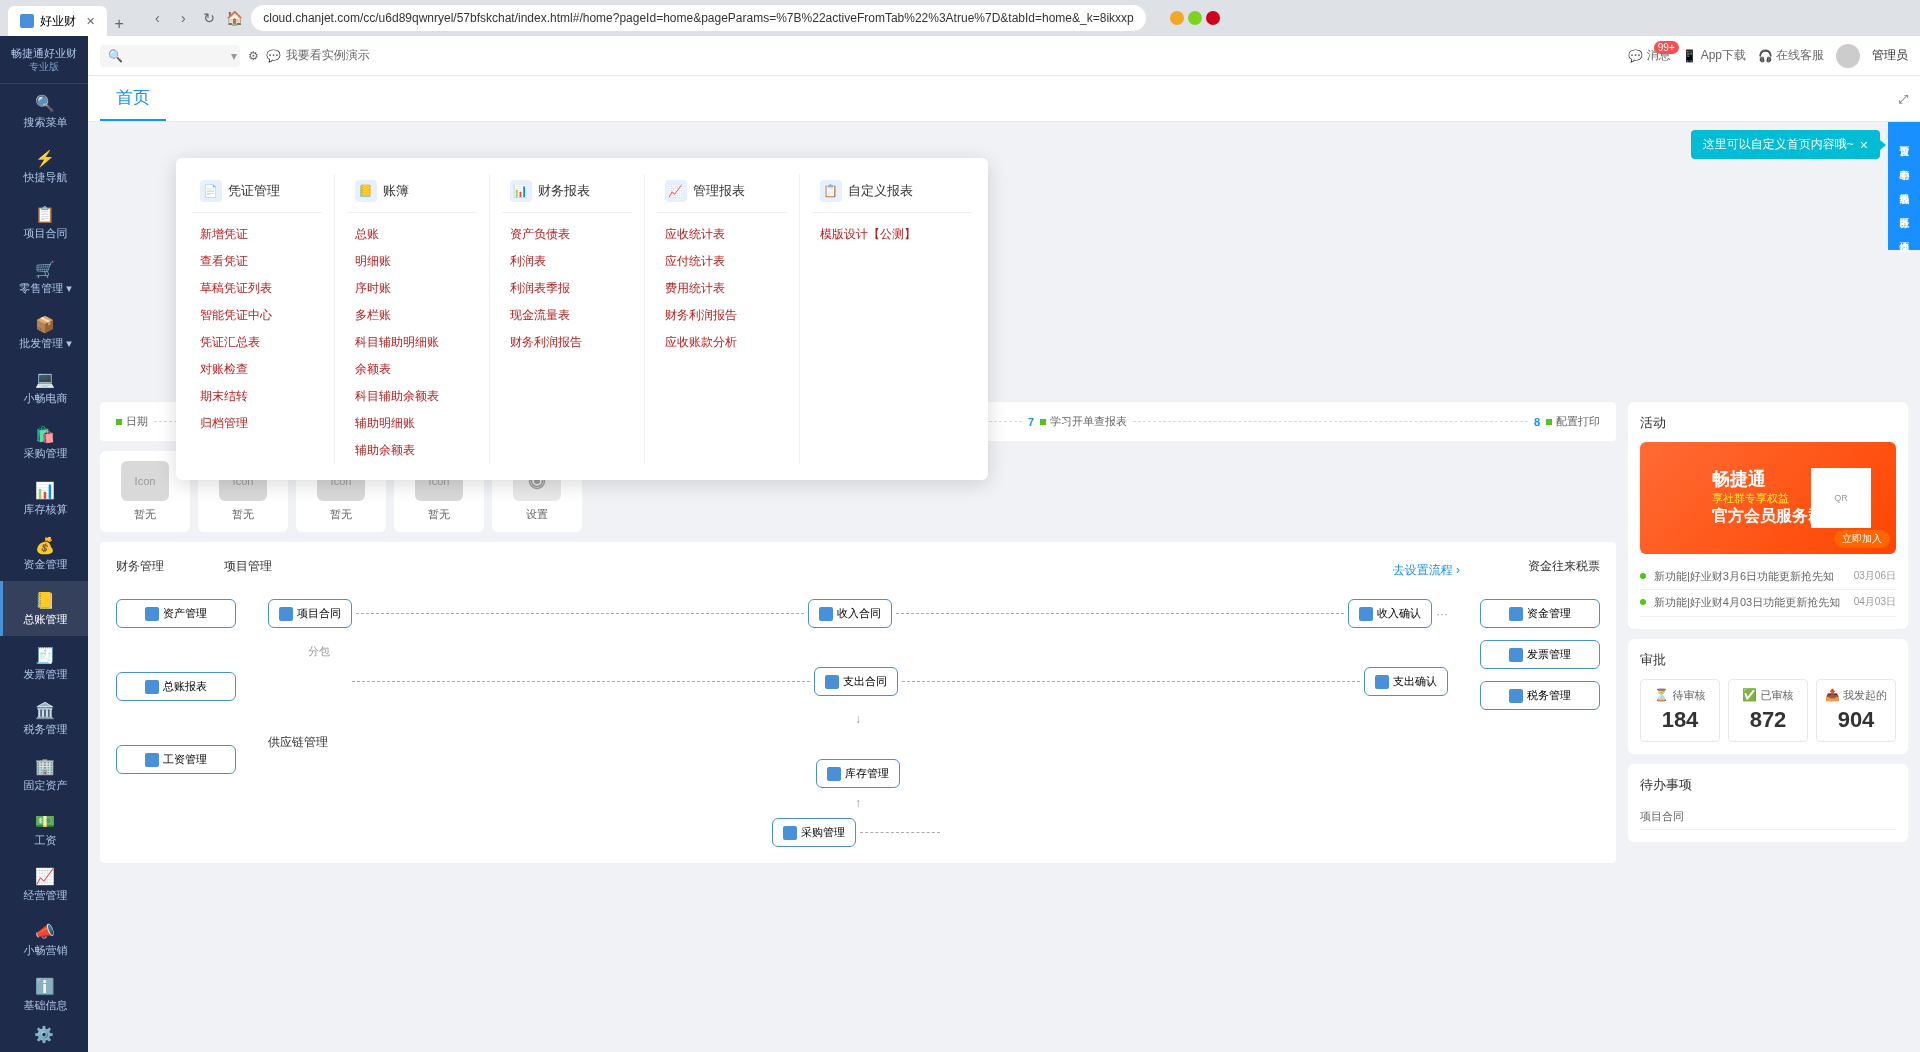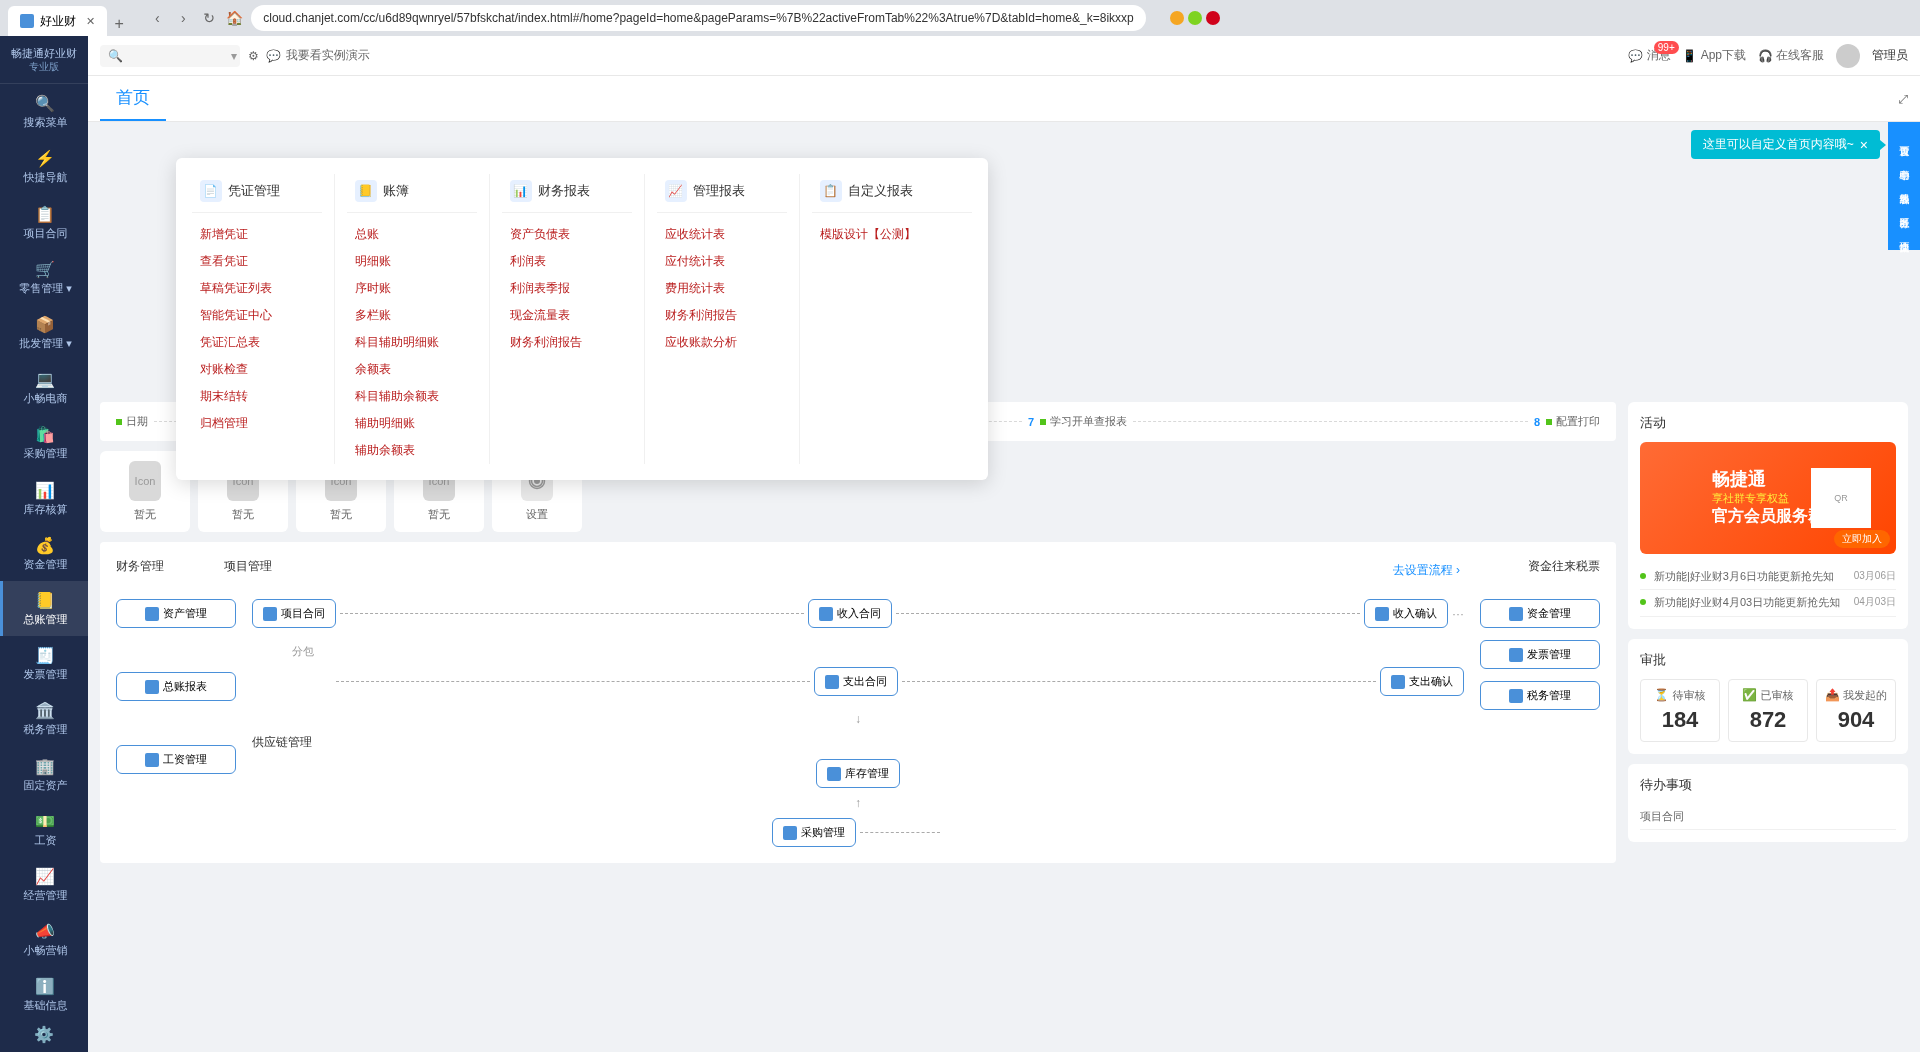--- a/index.html
+++ b/index.html
@@ -69,21 +69,21 @@
     
     .steps-bar { background: white; border-radius: 4px; padding: 12px 16px; display: flex; align-items: center; margin-bottom: 10px; font-size: 11px; overflow: hidden; }
     .step-item { display: flex; align-items: center; gap: 4px; color: #666; white-space: nowrap; }
     .step-dot { width: 6px; height: 6px; background: #52c41a; border-radius: 50; }
     .step-line { flex: 1; border-top: 1px dashed #d9d9d9; margin: 0 6px; min-width: 20px; }
     .step-num { color: #1890ff; font-weight: bold; margin-right: 2px; }
 
     
     .icon-grid { display: flex; gap: 8px; margin-bottom: 10px; flex-wrap: wrap; }
     .icon-box { width: 90px; background: white; border-radius: 6px; padding: 10px; display: flex; flex-direction: column; align-items: center; gap: 6px; cursor: pointer; }
-    .icon-placeholder { width: 32px; height: 40px; background: #d9d9d9; border-radius: 6px; display: flex; align-items: center; justify-content: center; color: #999; font-size: 11px; }
+    .icon-placeholder { width: 48px; height: 40px; background: #d9d9d9; border-radius: 6px; display: flex; align-items: center; justify-content: center; color: #999; font-size: 11px; }
     .icon-label { font-size: 11px; color: #666; }
 
     
     .flow-area { background: white; border-radius: 4px; padding: 16px; flex: 1; min-height: 300px; position: relative; overflow: hidden; }
     .flow-header { display: flex; gap: 60px; margin-bottom: 16px; color: #666; font-size: 12px; font-weight: 500; }
     .flow-section-label { color: #333; }
     .flow-box { background: white; border: 1.5px solid #4a90d9; border-radius: 6px; padding: 6px 10px; font-size: 11px; display: flex; align-items: center; gap: 4px; white-space: nowrap; min-width: 70px; justify-content: center; }
     .flow-box-icon { width: 14px; height: 14px; background: #4a90d9; border-radius: 2px; flex-shrink: 0; }
     .flow-dashed { border: none; border-top: 1.5px dashed #999; flex: 1; margin: 0 4px; }
 
@@ -428,21 +428,21 @@
           </div>
 
           <div class="flow-area">
             <div class="flow-header">
               <span class="flow-section-label">财务管理</span>
               <span class="flow-section-label">项目管理</span>
               <span style="margin-left: auto;" class="go-setup">去设置流程 ›</span>
               <span class="flow-section-label">资金往来税票</span>
             </div>
 
-            <div style="display: flex; gap: 16px;">
+            <div style="display: flex; gap: 32px;">
 
               <div style="display: flex; flex-direction: column; gap: 12px; width: 120px;">
                 <div class="flow-box">
                   <div class="flow-box-icon"></div>
                   <span>资产管理</span>
                 </div>
                 <div style="height: 20px;"></div>
                 <div class="flow-box">
                   <div class="flow-box-icon"></div>
                   <span>总账报表</span>

